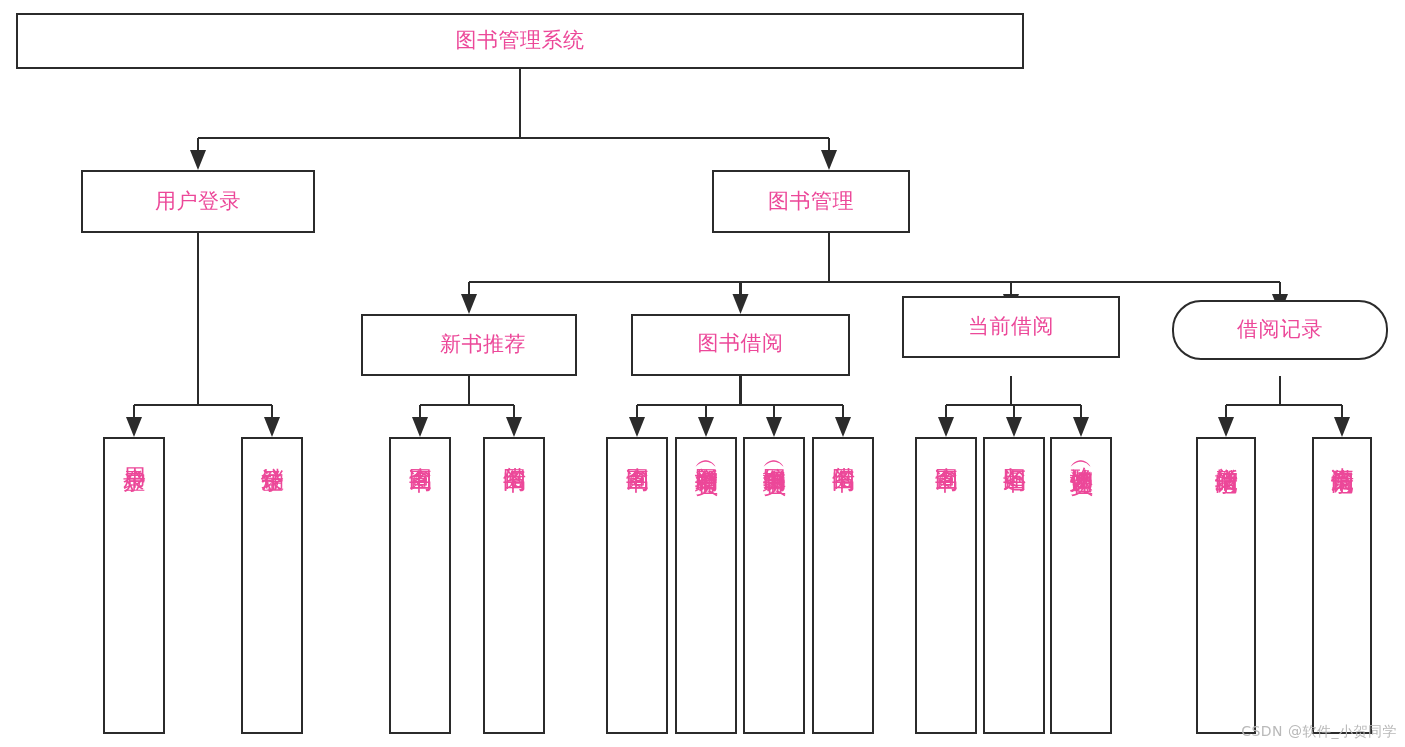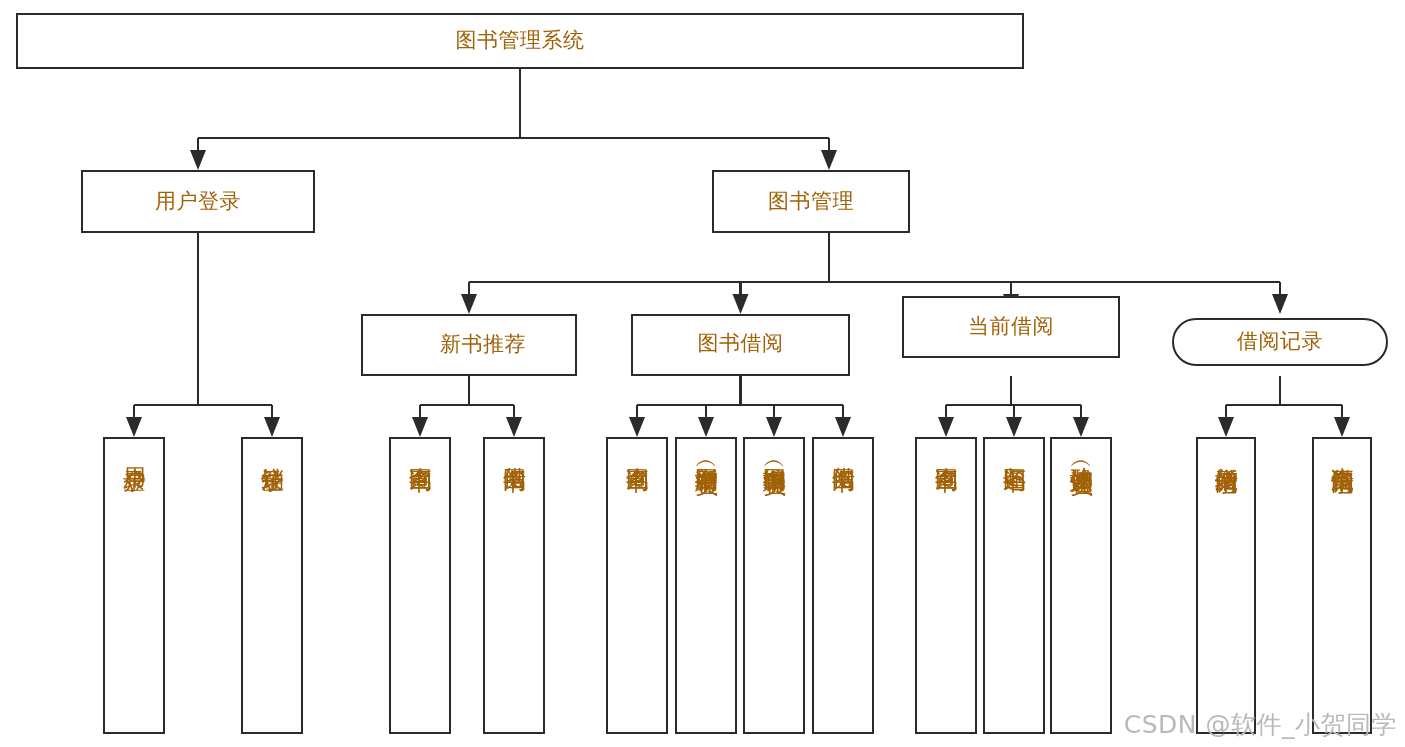--- a/index.html
+++ b/index.html
@@ -27,21 +27,21 @@
     pointer-events: none;
   }
   .node {
     position: absolute;
     box-sizing: border-box;
     background: #ffffff;
     border: 2.5px solid #2b2b2b;
     display: flex;
     align-items: center;
     justify-content: center;
-    color: #a16207;
+    color: #ec4899;
   }
   .node .label {
     display: block;
     text-align: center;
     line-height: 1.12;
     letter-spacing: 0.5px;
   }
   
   .node.h .label {
     writing-mode: horizontal-tb;
@@ -58,21 +58,21 @@
     text-orientation: upright;
     font-size: 23px;
     line-height: 1.04;
     letter-spacing: 1px;
     white-space: nowrap;
   }
   .watermark {
     position: absolute;
     right: 8px;
     bottom: 6px;
-    font-size: 25px;
+    font-size: 14px;
     color: #b9b9b9;
     font-family: "DejaVu Sans", "Liberation Sans", sans-serif;
     white-space: nowrap;
     letter-spacing: 0.5px;
   }
 </style>
 </head>
 <body>
 
 <div id="canvas">
@@ -143,21 +143,21 @@
       </div>
       <div class="node h" style="left: 361px; top: 314px; width: 216px; height: 62px; padding-left: 28px;">
         <span class="label">新书推荐</span>
       </div>
       <div class="node h" style="left: 631px; top: 314px; width: 219px; height: 62px; font-family: Liberation Mono, monospace;">
         <span class="label">图书借阅</span>
       </div>
       <div class="node h" style="left: 902px; top: 296px; width: 218px; height: 62px;">
         <span class="label">当前借阅</span>
       </div>
-      <div class="node h" style="left: 1172px; top: 318px; width: 216px; height: 48px; border-radius: 29px;">
+      <div class="node h" style="left: 1172px; top: 300px; width: 216px; height: 60px; border-radius: 29px;">
         <span class="label">借阅记录</span>
       </div>
       <div class="node v" style="left: 103px; top: 437px; width: 62px; height: 297px;">
         <span class="label">用户登录</span>
       </div>
       <div class="node v" style="left: 241px; top: 437px; width: 62px; height: 297px;">
         <span class="label">注销登录</span>
       </div>
       <div class="node v" style="left: 389px; top: 437px; width: 62px; height: 297px;">
         <span class="label">查询图书</span>

